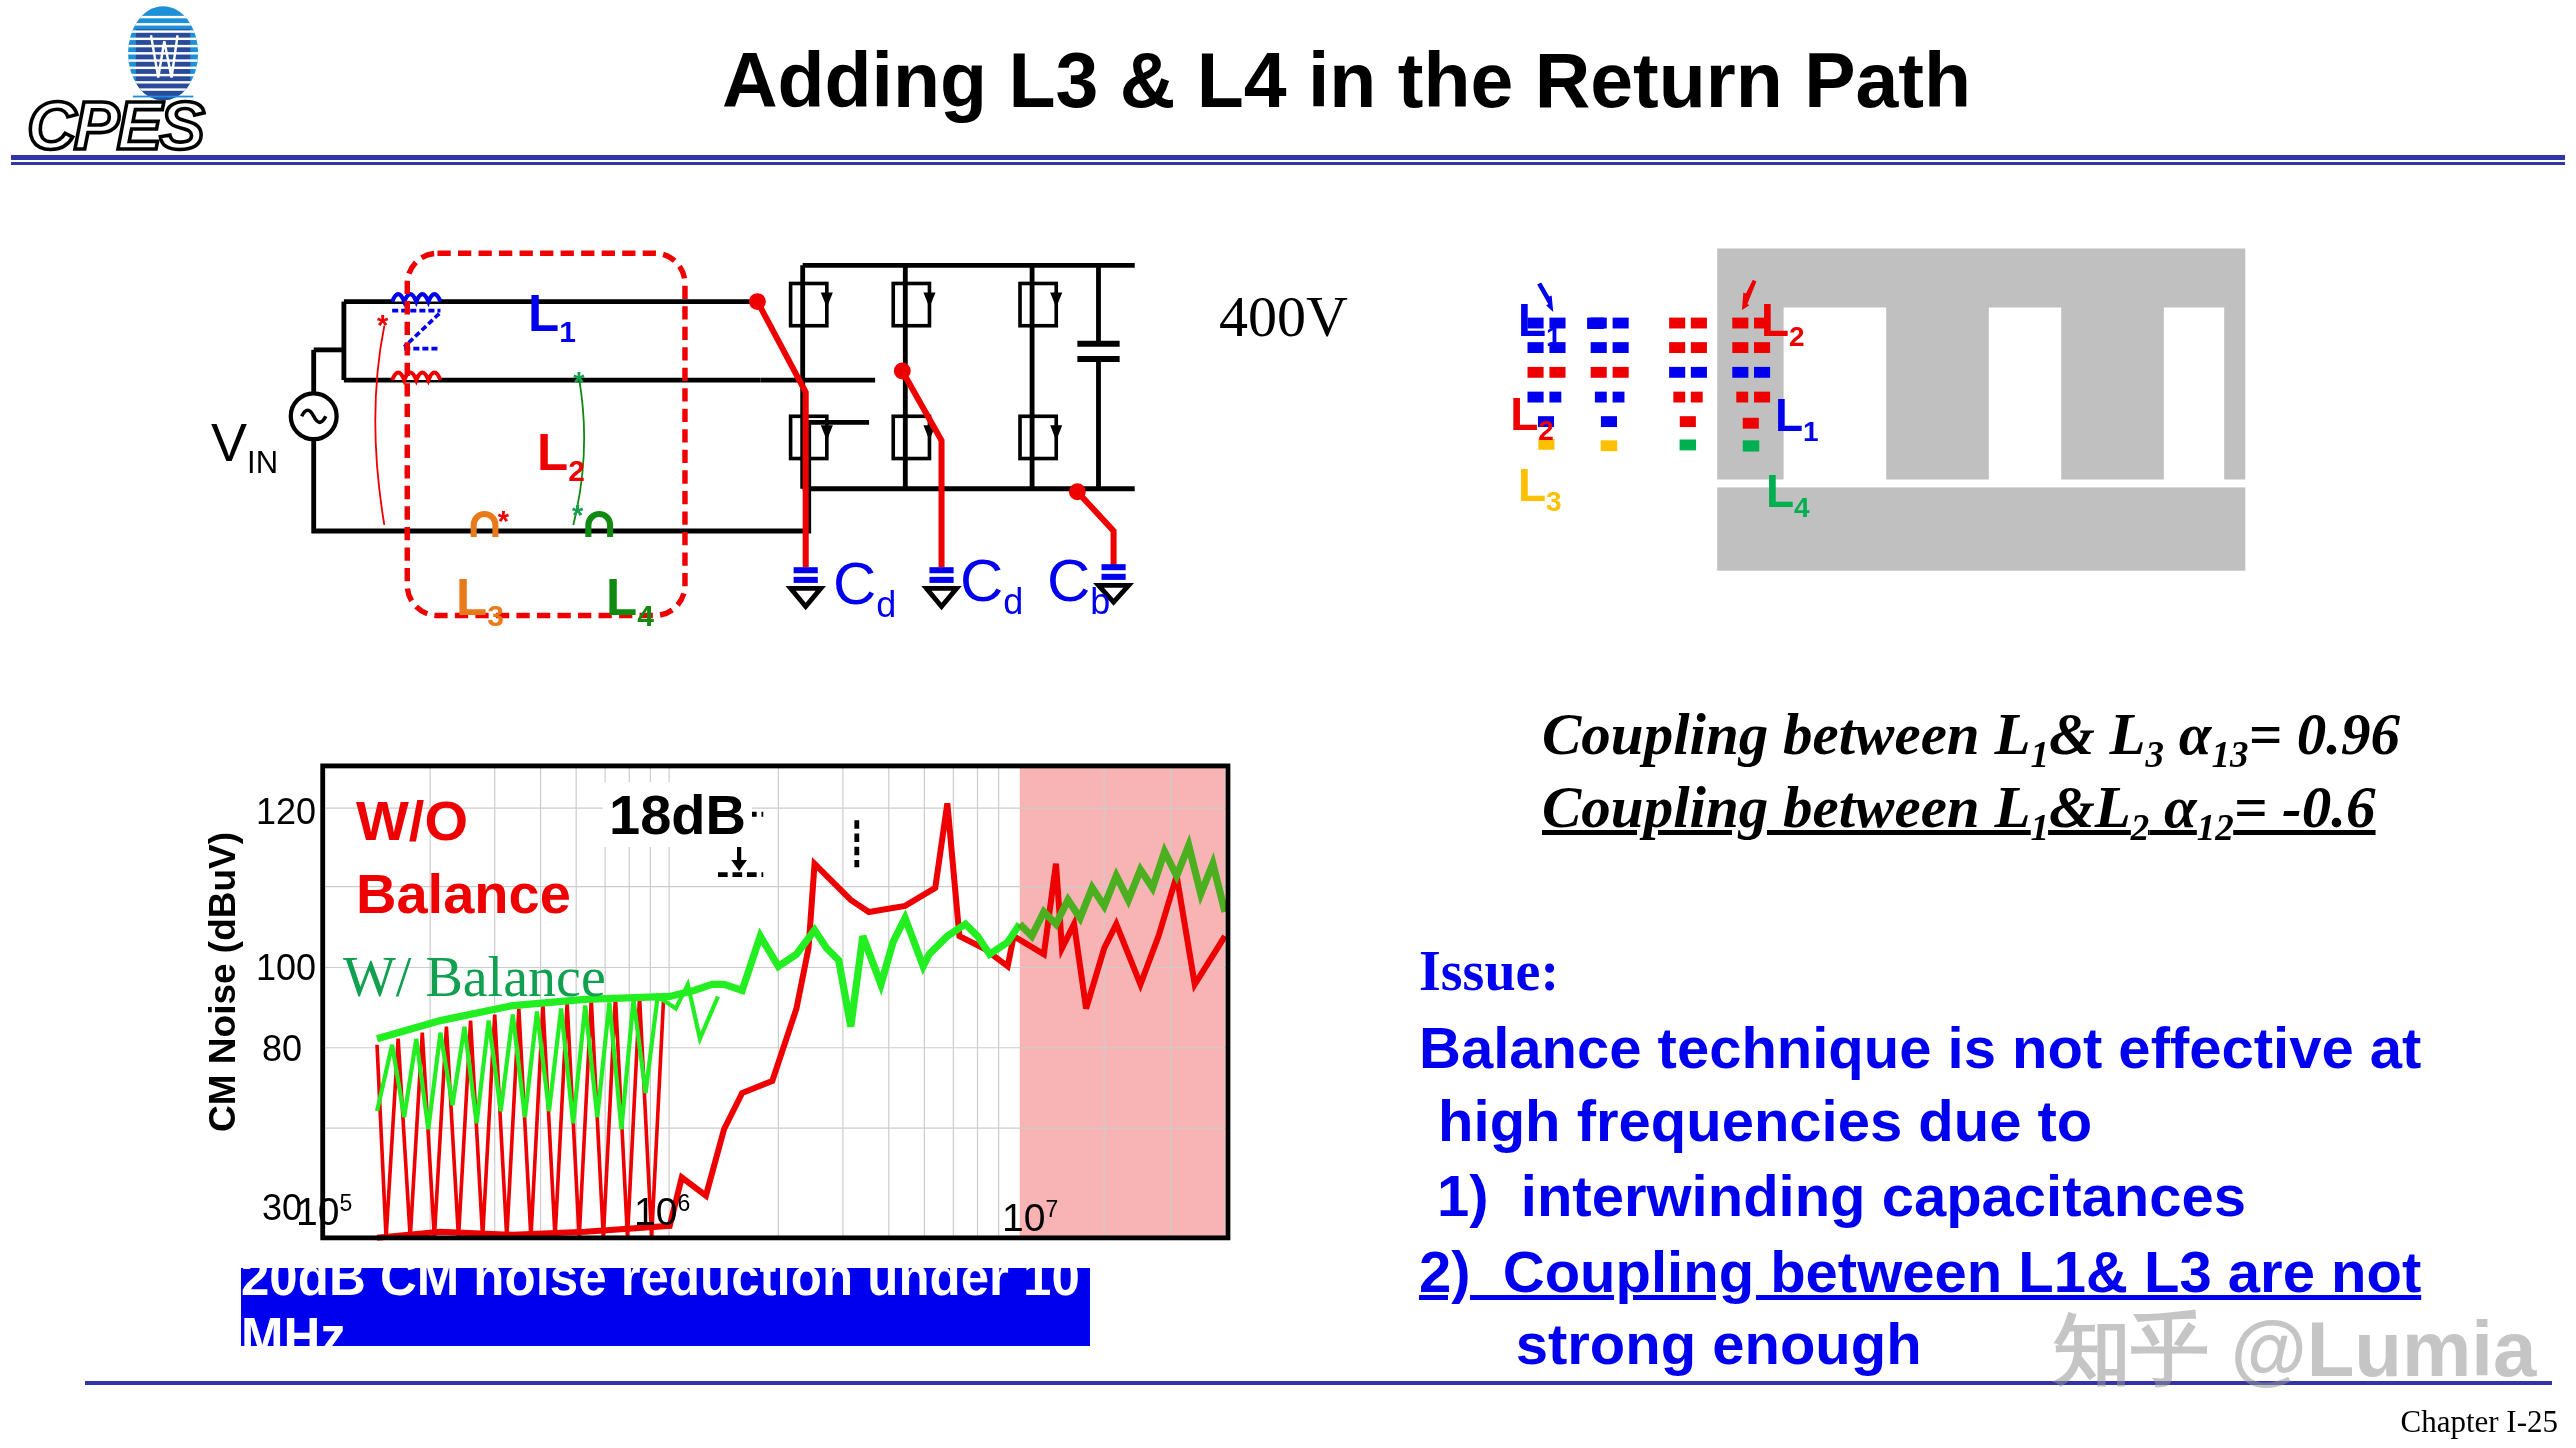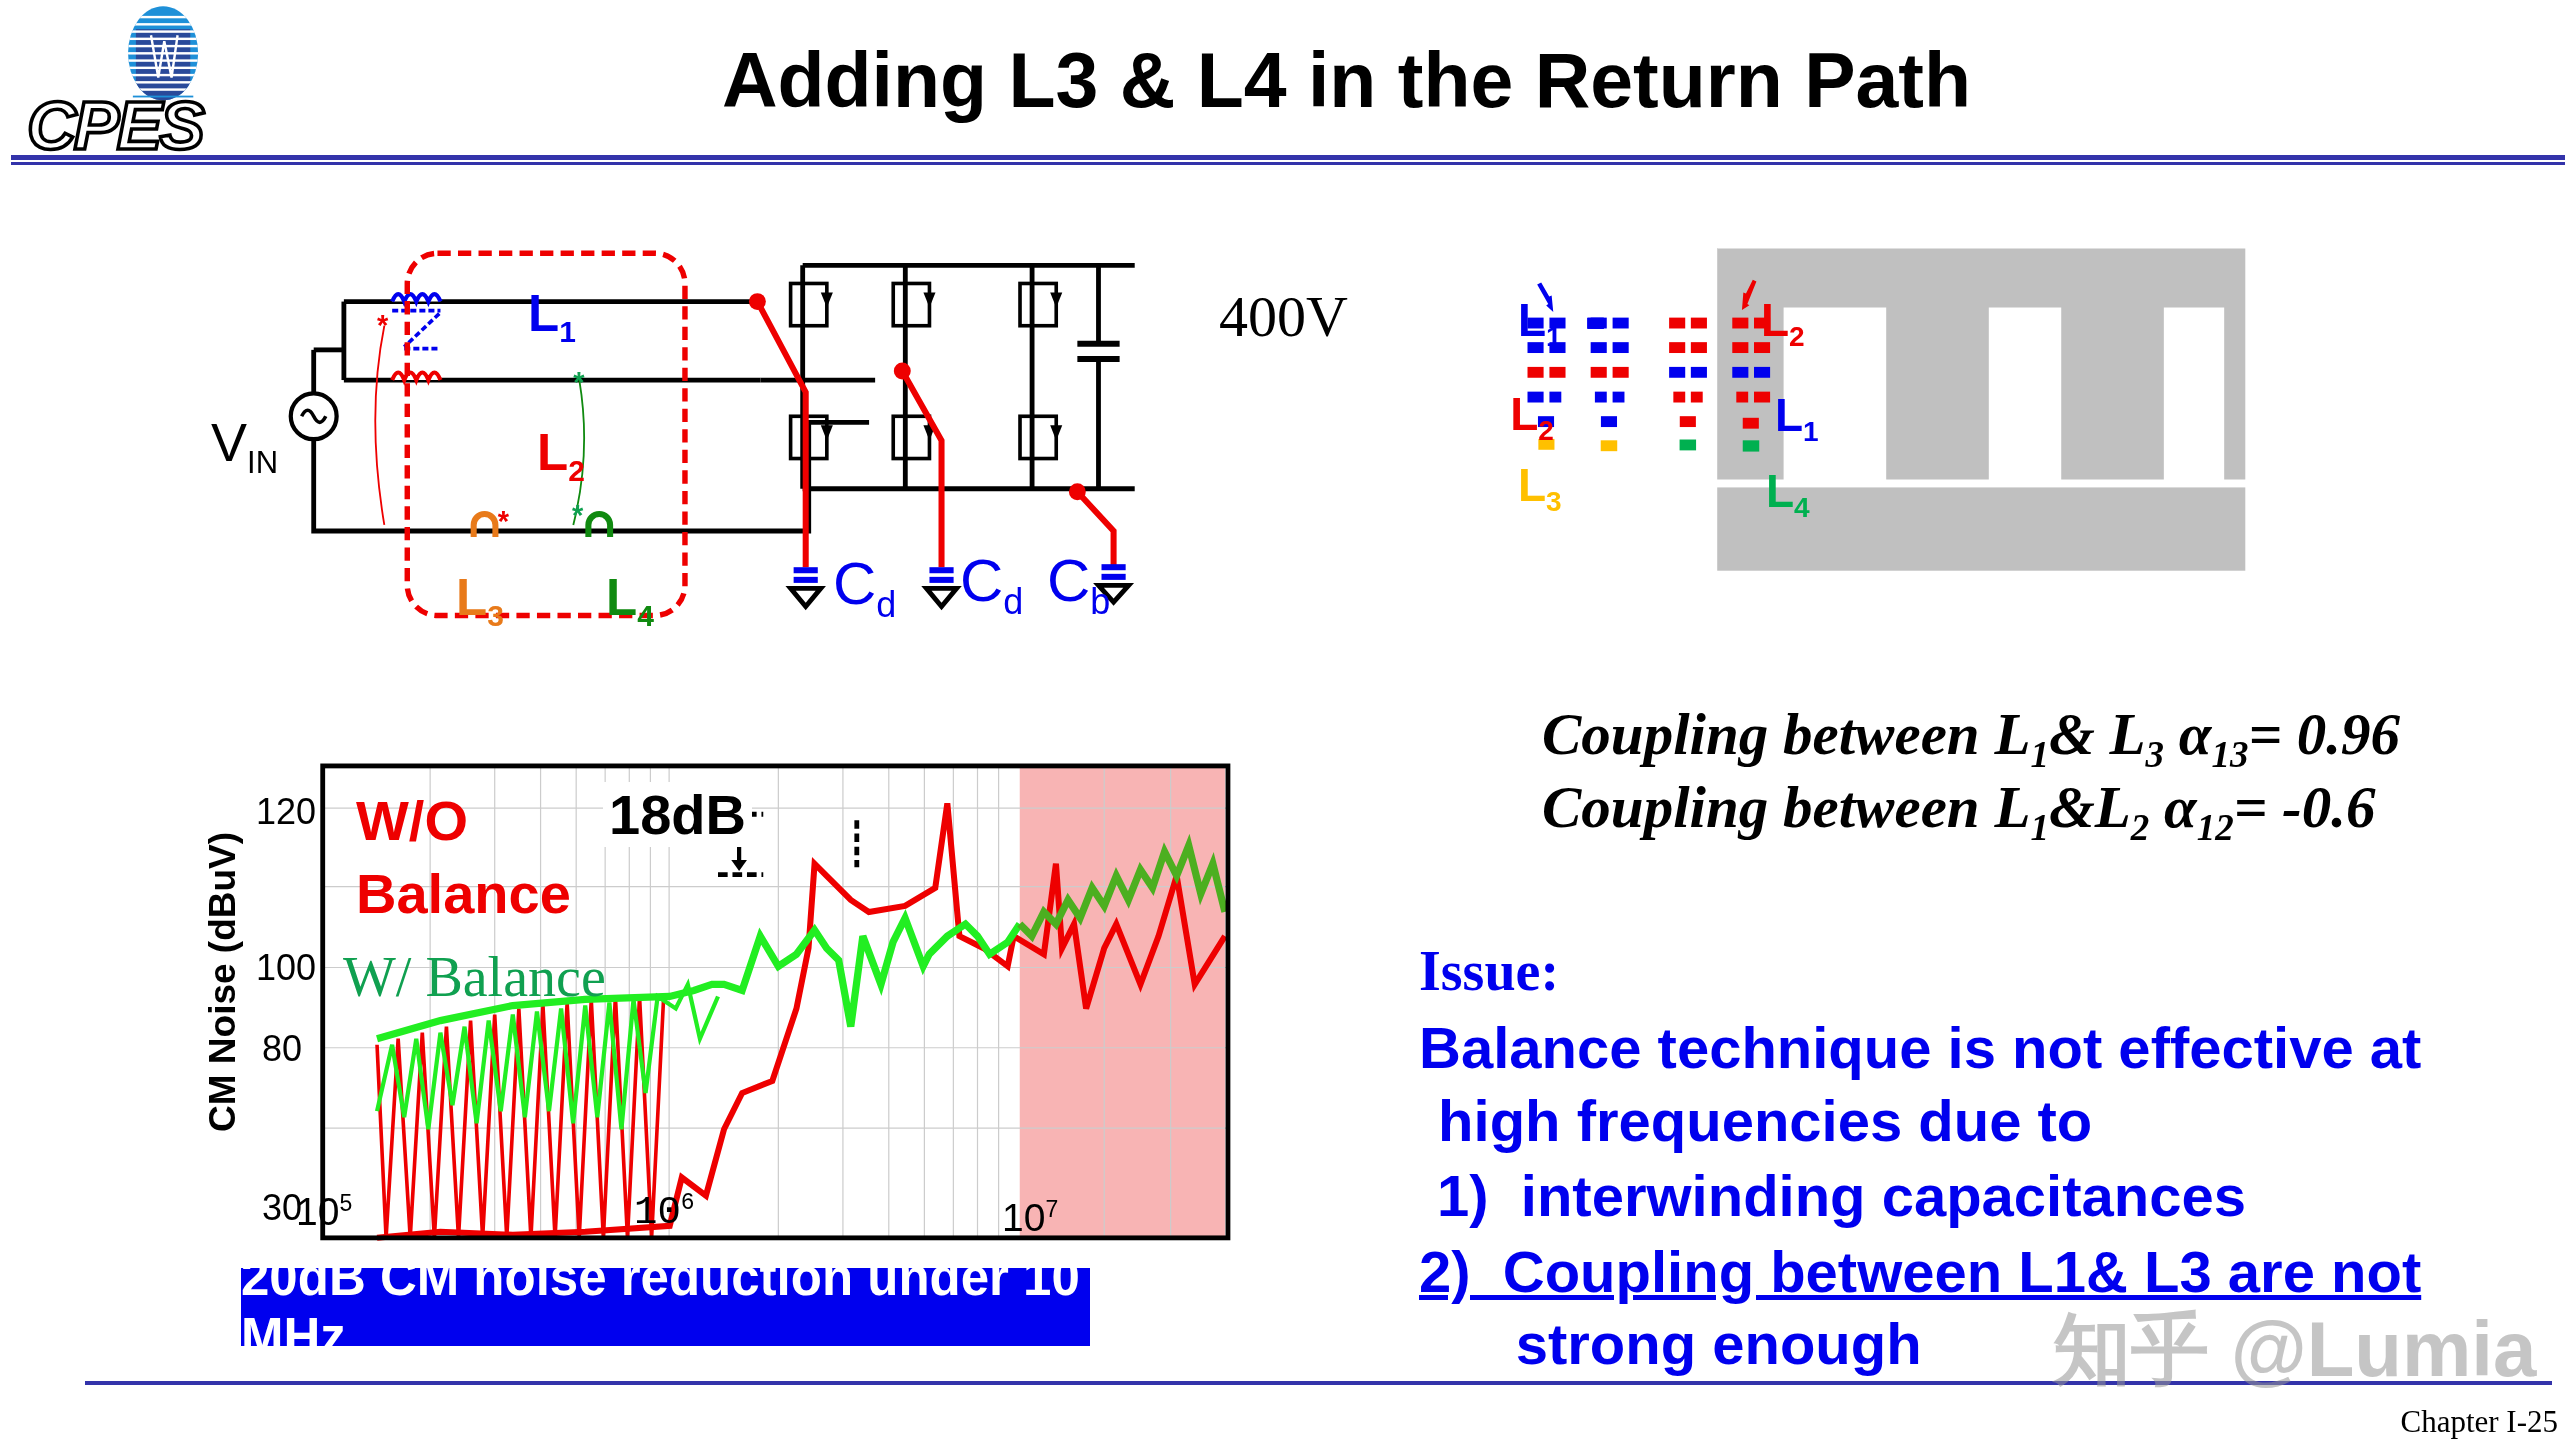--- a/index.html
+++ b/index.html
@@ -203,21 +203,21 @@
   </svg>
   
   <div class="abs" style="left:-103px;top:229px;width:254px;text-align:center;transform:rotate(-90deg);font-size:37px;font-weight:bold;white-space:nowrap;">CM Noise (dBuV)</div>
   
   <div class="abs" style="left:57px;top:36px;font-size:36px;">120</div>
   <div class="abs" style="left:57px;top:192px;font-size:36px;">100</div>
   <div class="abs" style="left:63px;top:273px;font-size:36px;">80</div>
   <div class="abs" style="left:63px;top:432px;font-size:36px;">30</div>
   
   <div class="abs" style="left:97px;top:435px;font-size:39px;">10<sup style="font-size:23px;">5</sup></div>
-  <div class="abs" style="left:435px;top:435px;font-size:39px;font-family:Liberation Mono, monospace;">10<sup style="font-size:23px;">6</sup></div>
+  <div class="abs" style="left:435px;top:435px;font-size:39px;">10<sup style="font-size:23px;">6</sup></div>
   <div class="abs" style="left:803px;top:441px;font-size:39px;">10<sup style="font-size:23px;">7</sup></div>
   
   <div class="abs" style="left:157px;top:33px;font-size:56px;font-weight:bold;color:#ee0000;">W/O</div>
   <div class="abs" style="left:157px;top:106px;font-size:56px;font-weight:bold;color:#ee0000;">Balance</div>
   <div class="abs" style="left:144px;top:190px;font-size:56px;font-family:'Liberation Serif',serif;color:#10a050;">W/ Balance</div>
   <div class="abs" style="left:404px;top:27px;font-size:56px;font-weight:bold;color:#000;background:#fff;padding:0 6px;">18dB</div>
 </div>
 
 <div class="abs banner">20dB CM noise reduction under 10 MHz</div>
 
@@ -294,21 +294,21 @@
   <div class="abs circ-label" style="left:252px;top:21px;font-size:46px;color:#ee0000;"><span>L</span><sub style="font-size:28px;">2</sub></div>
   <div class="abs circ-label" style="left:1.2px;top:115px;font-size:46px;color:#ee0000;"><span>L</span><sub style="font-size:28px;">2</sub></div>
   <div class="abs circ-label" style="left:266px;top:116px;font-size:46px;color:#0000ee;"><span>L</span><sub style="font-size:28px;">1</sub></div>
   <div class="abs circ-label" style="left:9px;top:186px;font-size:46px;color:#ffc000;"><span>L</span><sub style="font-size:28px;">3</sub></div>
   <div class="abs circ-label" style="left:257px;top:192px;font-size:46px;color:#00b050;"><span>L</span><sub style="font-size:28px;">4</sub></div>
 </div>
 
 <div class="abs coupling" style="left:1542px;top:700px;">
   <span>Coupling between L</span><sub>1</sub><span>&amp; L</span><sub>3</sub><span> α</span><sub>13</sub><span>= 0.96</span>
 </div>
-<div class="abs coupling" style="left:1542px;top:773px;">
+<div class="abs coupling" style="left:1542px;top:773px;text-decoration:underline;">
   <span>Coupling between L</span><sub>1</sub><span>&amp;L</span><sub>2</sub><span> α</span><sub>12</sub><span>= -0.6</span>
 </div>
 
 <div class="abs issue issue-head" style="left:1419px;top:939px;font-family:Liberation Serif, serif;">Issue:</div>
 <div class="abs issue issue-line" style="left:1419px;top:1014px;">Balance technique is not effective at</div>
 <div class="abs issue issue-line" style="left:1422px;top:1087px;white-space:pre;"> high frequencies due to</div>
 <div class="abs issue issue-line" style="left:1419px;top:1162px;white-space:pre;margin-left:18px;">1)  interwinding capacitances</div>
 <div class="abs issue issue-line" style="left:1419px;top:1238px;white-space:pre;text-decoration:underline;">2)  Coupling between L1&amp; L3 are not</div>
 <div class="abs issue issue-line" style="left:1419px;top:1310px;white-space:pre;">      strong enough</div>
 

